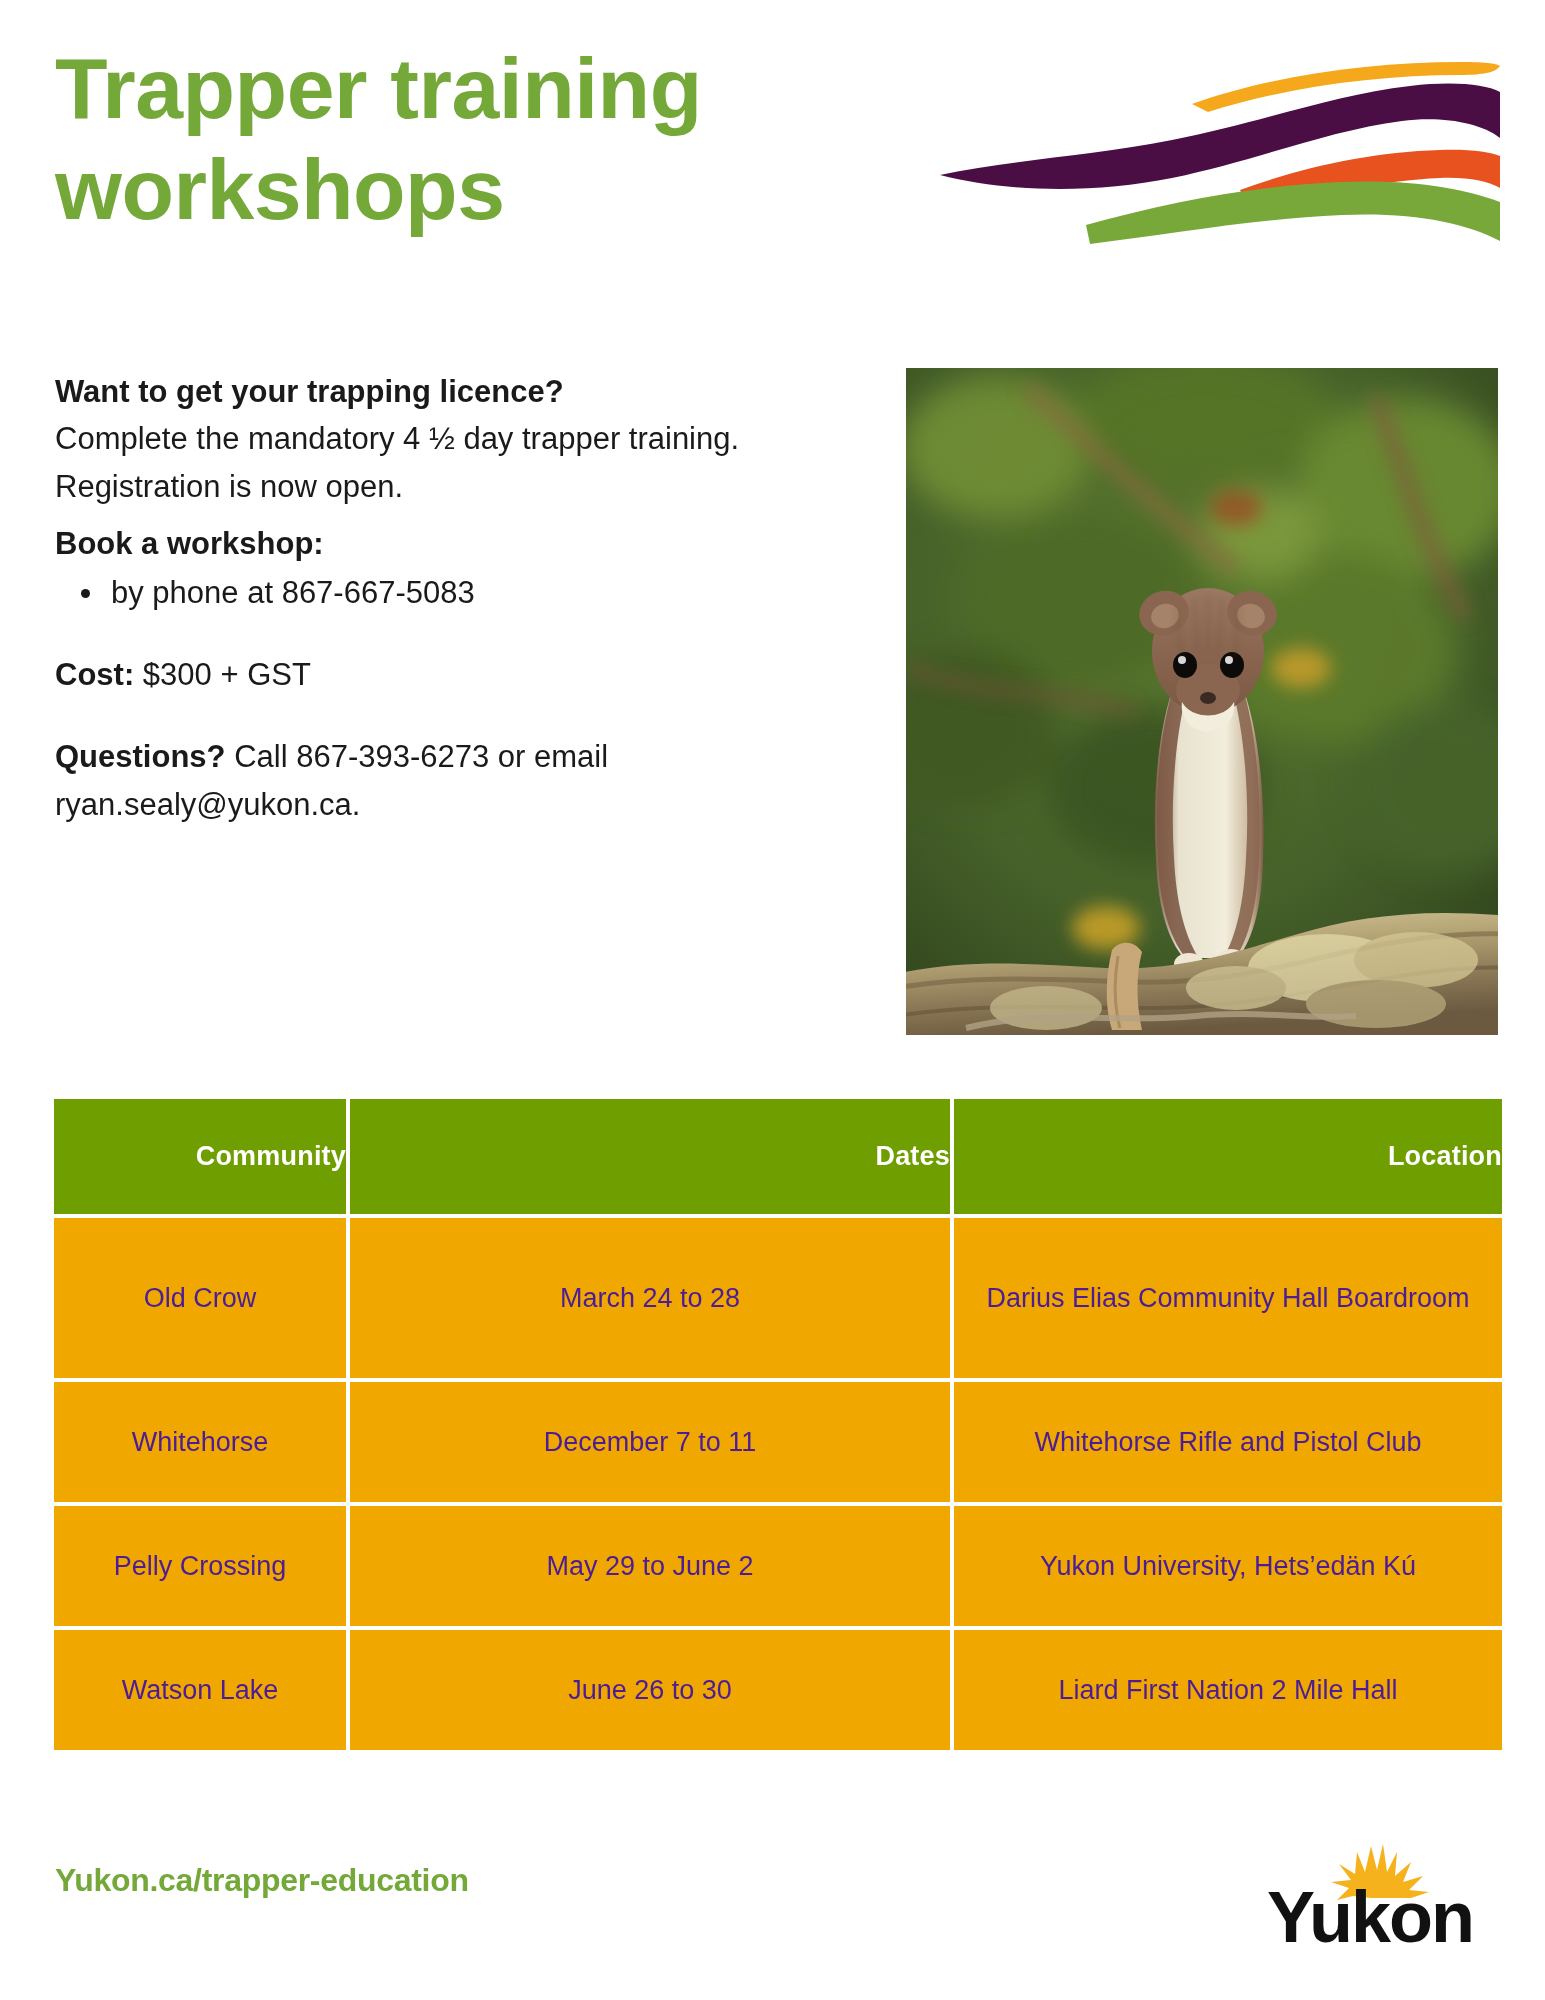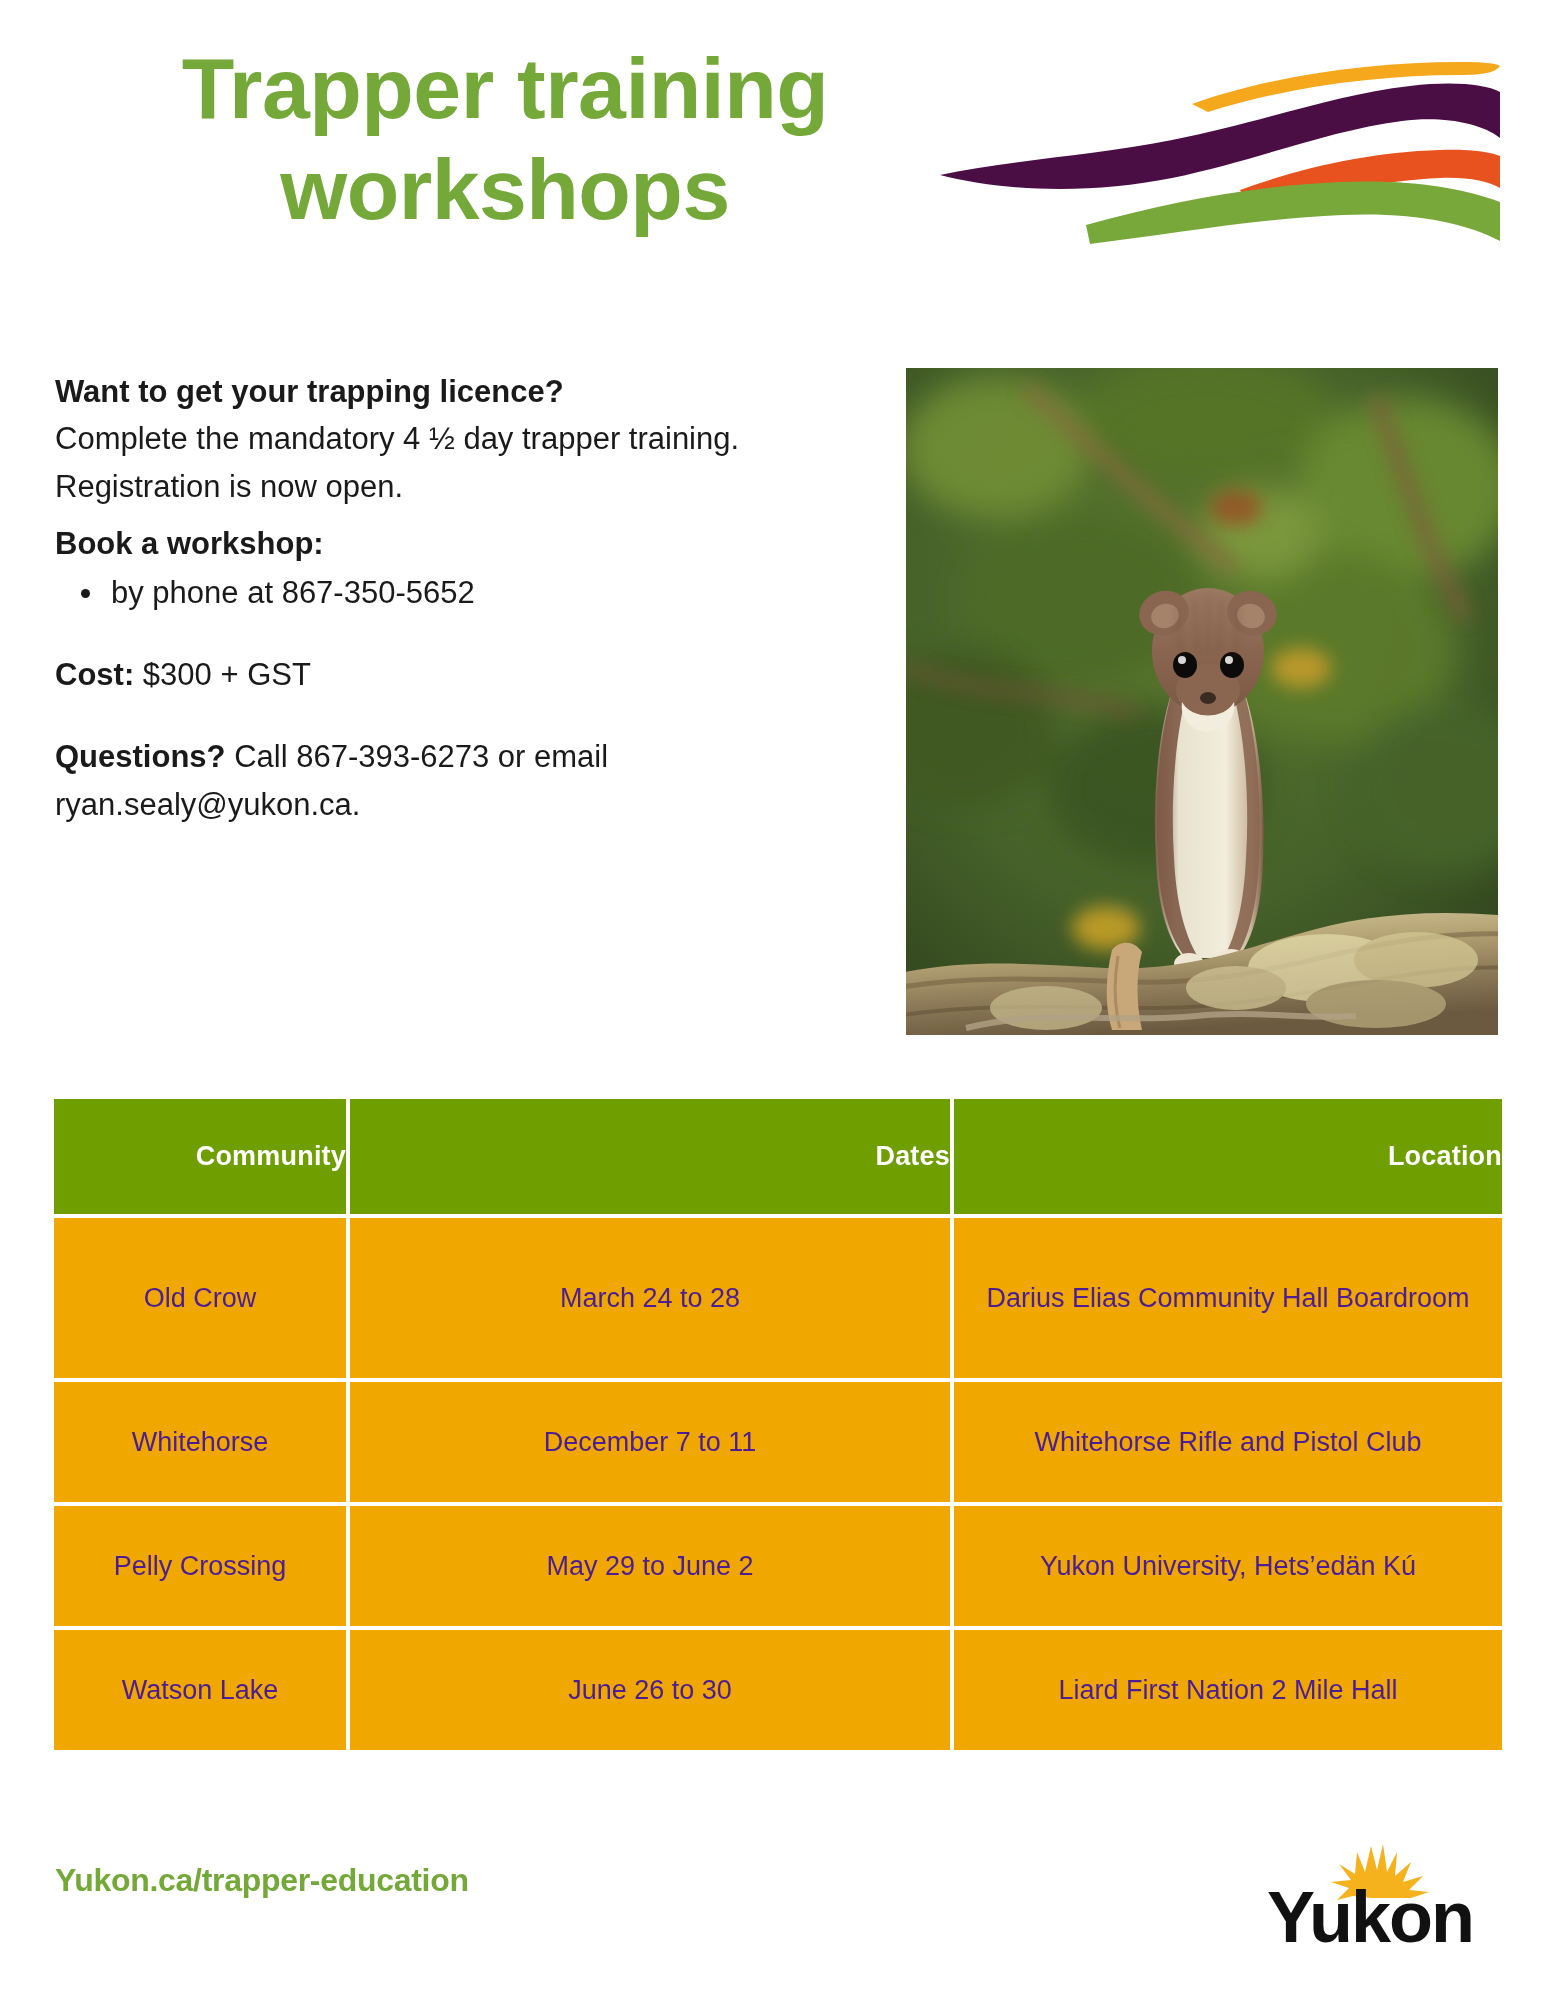--- a/index.html
+++ b/index.html
@@ -37,21 +37,20 @@
     position: absolute;
     left: 0;
     top: 0;
     width: 900px;
     font-size: 86px;
     line-height: 1.18;
     font-weight: 700;
     color: #74A838;
     letter-spacing: -0.5px;
     font-stretch: condensed;
-    text-align: center;
   }
 
   .header-swoosh {
     position: absolute;
     right: 0;
     top: 22px;
     width: 560px;
     height: 185px;
   }
 
@@ -204,21 +203,21 @@
     <div class="block tight">
       <p class="lead-head">Want to get your trapping licence?</p>
       <p>Complete the mandatory 4 ½ day trapper training. Registration is now open.</p>
     </div>
 
     <div class="block">
       <p class="lead-head">Book a workshop:</p>
       <ul>
         <li>
           <span class="bullet-dot"></span>
-          <span>by phone at 867-350-5652</span>
+          <span>by phone at 867-667-5083</span>
         </li>
       </ul>
     </div>
 
     <div class="block">
       <p>
         <span class="strong">Cost:</span>
         <span>$300 + GST</span>
       </p>
     </div>

